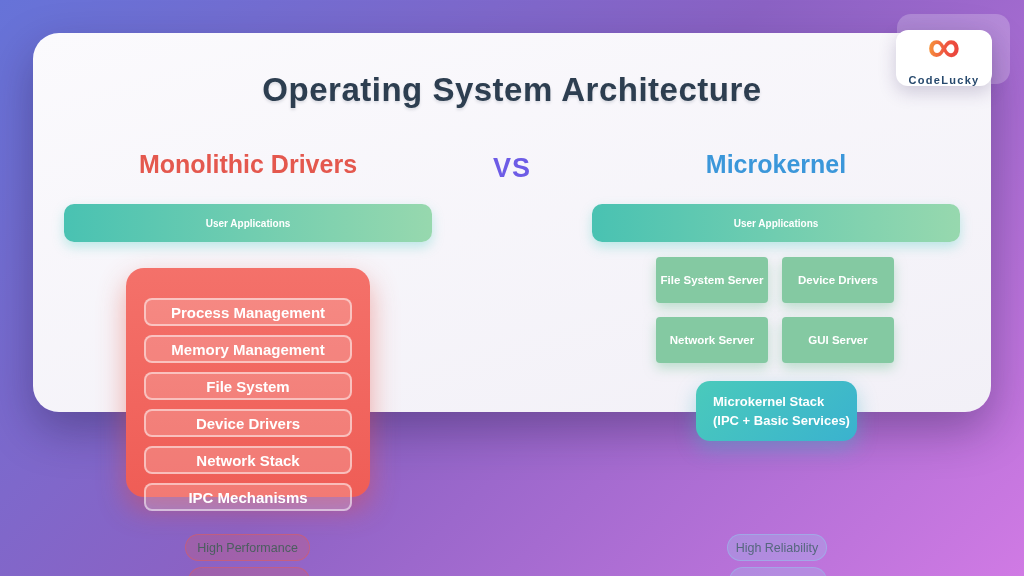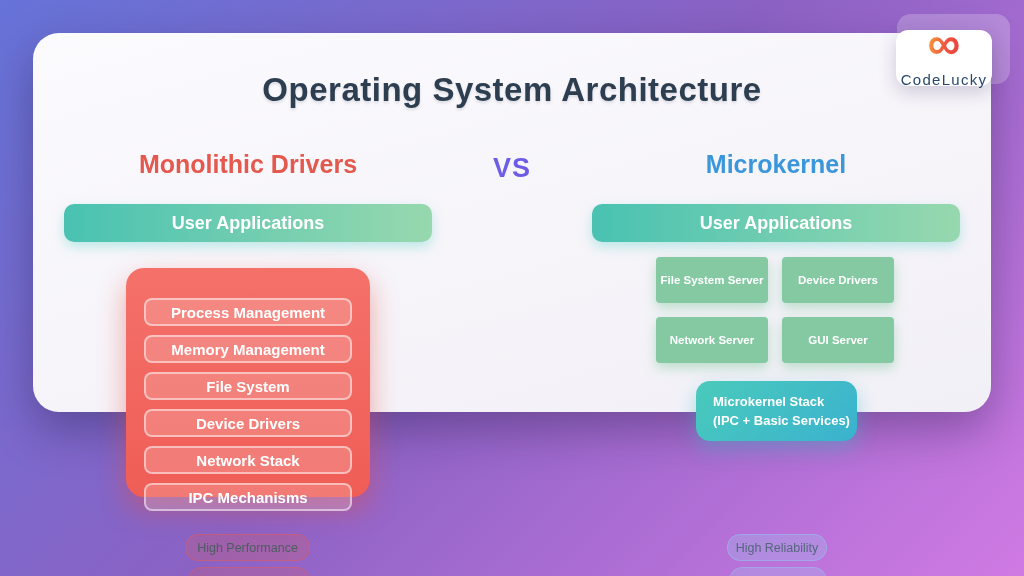--- a/index.html
+++ b/index.html
@@ -29,21 +29,21 @@
   .col-heading.left  { left:31px;  color:#e4584e; }
   .col-heading.right { left:559px; color:#3b97da; }
 
   .vs { position:absolute; top:120px; left:50%; transform:translateX(-50%);
     font-size:27px; font-weight:800; color:#6d5ce6; letter-spacing:1px; }
 
   .apps-bar {
     position:absolute; top:171px; width:368px; height:38px;
     border-radius:10px;
     background:linear-gradient(90deg,#49c2b2 0%, #97d8ae 100%);
-    color:#fff; font-weight:bold; font-size:18px;
+    color:#fff; font-weight:bold; font-size:10px;
     display:flex; align-items:center; justify-content:center;
     box-shadow:0 5px 12px rgba(78,205,196,.35);
   }
   .apps-bar.left  { left:31px; }
   .apps-bar.right { left:559px; }
 
   .mono-kernel {
     position:absolute; left:93px; top:235px; width:244px; height:229px;
     border-radius:18px; padding-top:22px;
     background:linear-gradient(180deg,#f4716a 0%, #ef5d56 100%);
@@ -103,21 +103,21 @@
     border-radius:12px; background:#ffffff;
     box-shadow:0 6px 18px rgba(60,40,100,.22);
     display:flex; flex-direction:column; align-items:center; justify-content:center;
   }
   .infinity {
     font-size:46px; line-height:30px; font-weight:bold;
     background:linear-gradient(100deg,#f7a23b 0%, #ef5540 55%, #e8403c 100%);
     -webkit-background-clip:text; background-clip:text; color:transparent;
   }
   .brand {
-    font-size:15px; font-weight:400; letter-spacing:1.3px; color:#27496d;
+    font-size:11px; font-weight:700; letter-spacing:1.3px; color:#27496d;
     margin-top:13px;
   }
 </style>
 </head>
 <body>
 
 <div class="card">
   <div class="title">Operating System Architecture</div>
 
   <div class="col-heading left">Monolithic Drivers</div>

